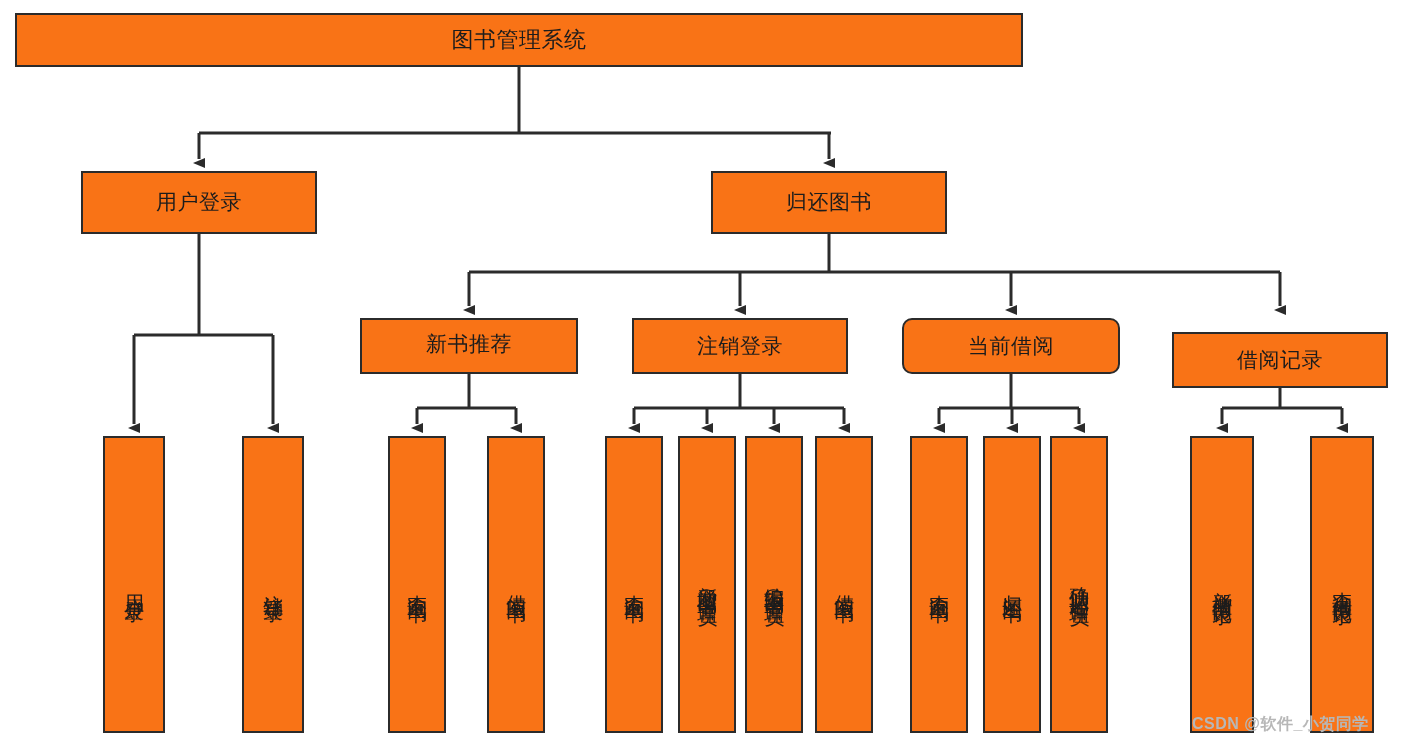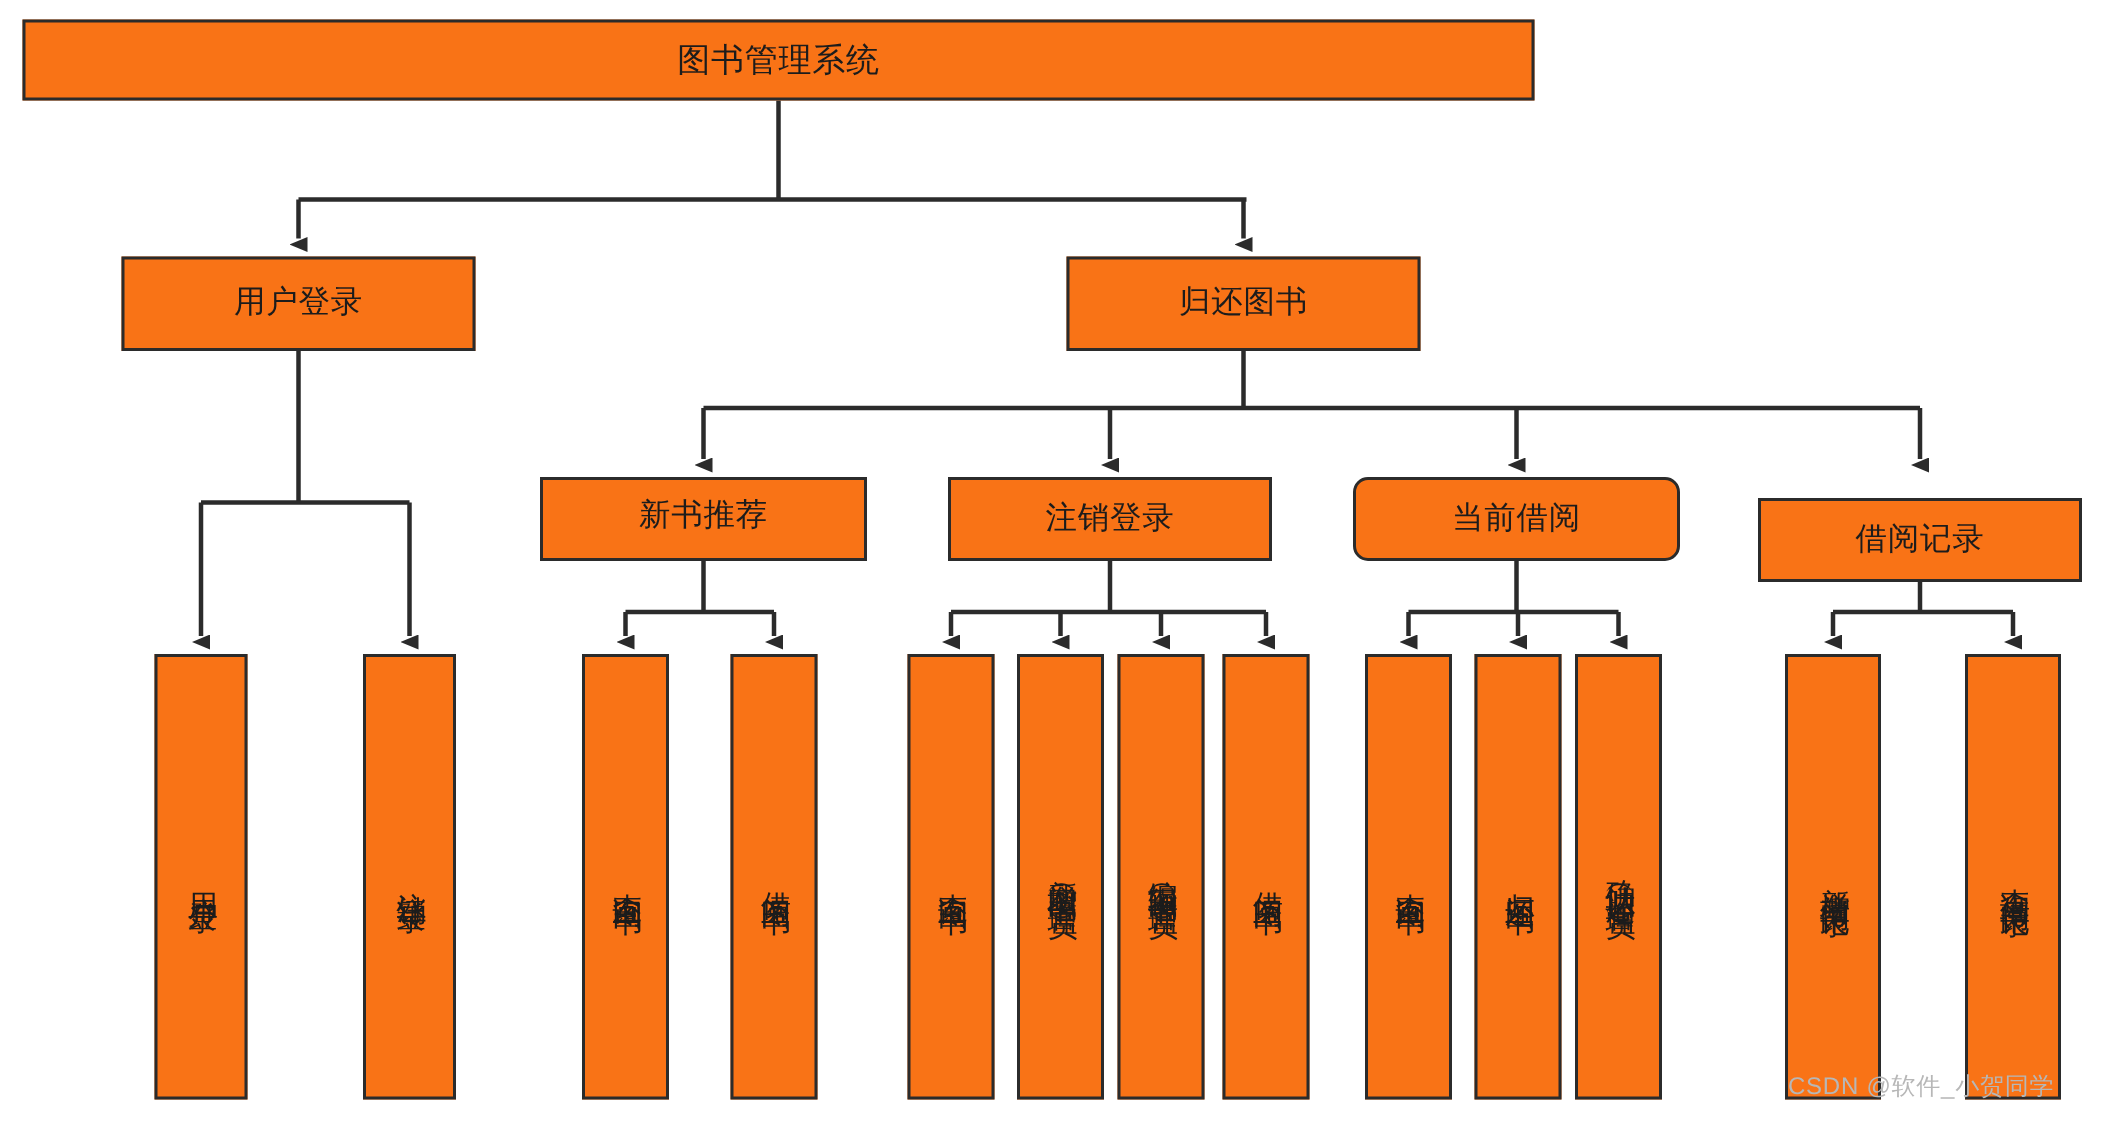--- a/index.html
+++ b/index.html
@@ -53,20 +53,21 @@
   .node.level2 .node-label { font-size: 21px; }
   .watermark {
     position: absolute;
     left: 1192px;
     top: 714px;
     font-size: 16px;
     color: #b7b7b7;
     letter-spacing: 0.5px;
     z-index: 3;
     white-space: nowrap;
+    font-weight: bold;
   }
 </style>
 </head>
 <body>
 
 <div id="diagram-root">
 
   <svg class="links" viewBox="0 0 1405 747">
     <defs>
       <marker id="arrow" markerWidth="10" markerHeight="12" refX="1" refY="6" orient="auto" markerUnits="userSpaceOnUse">

